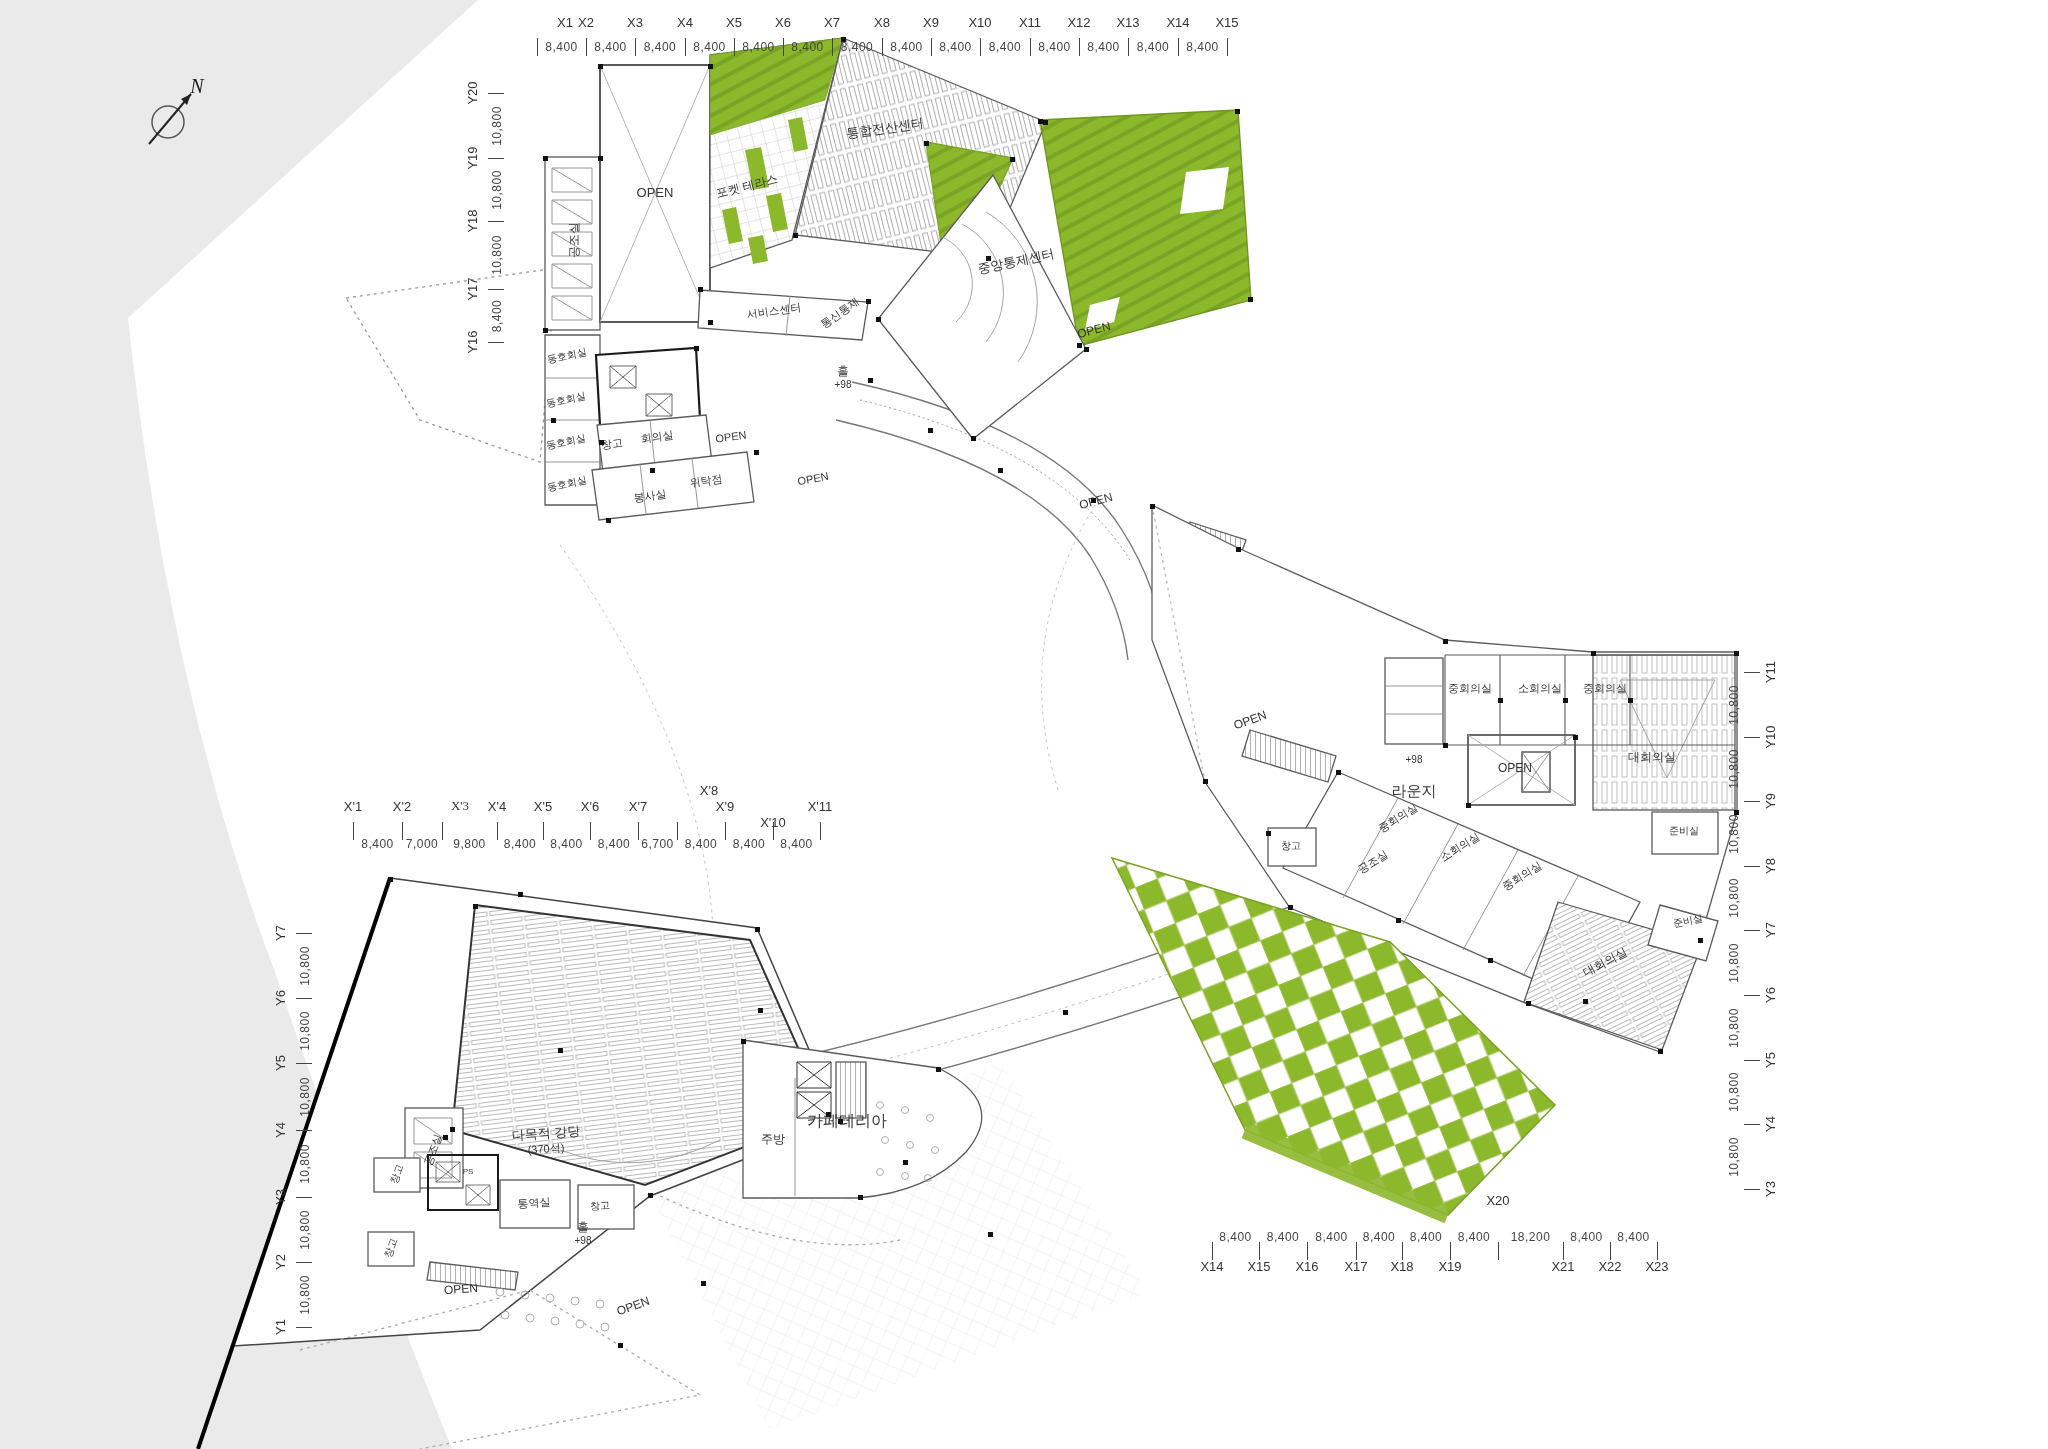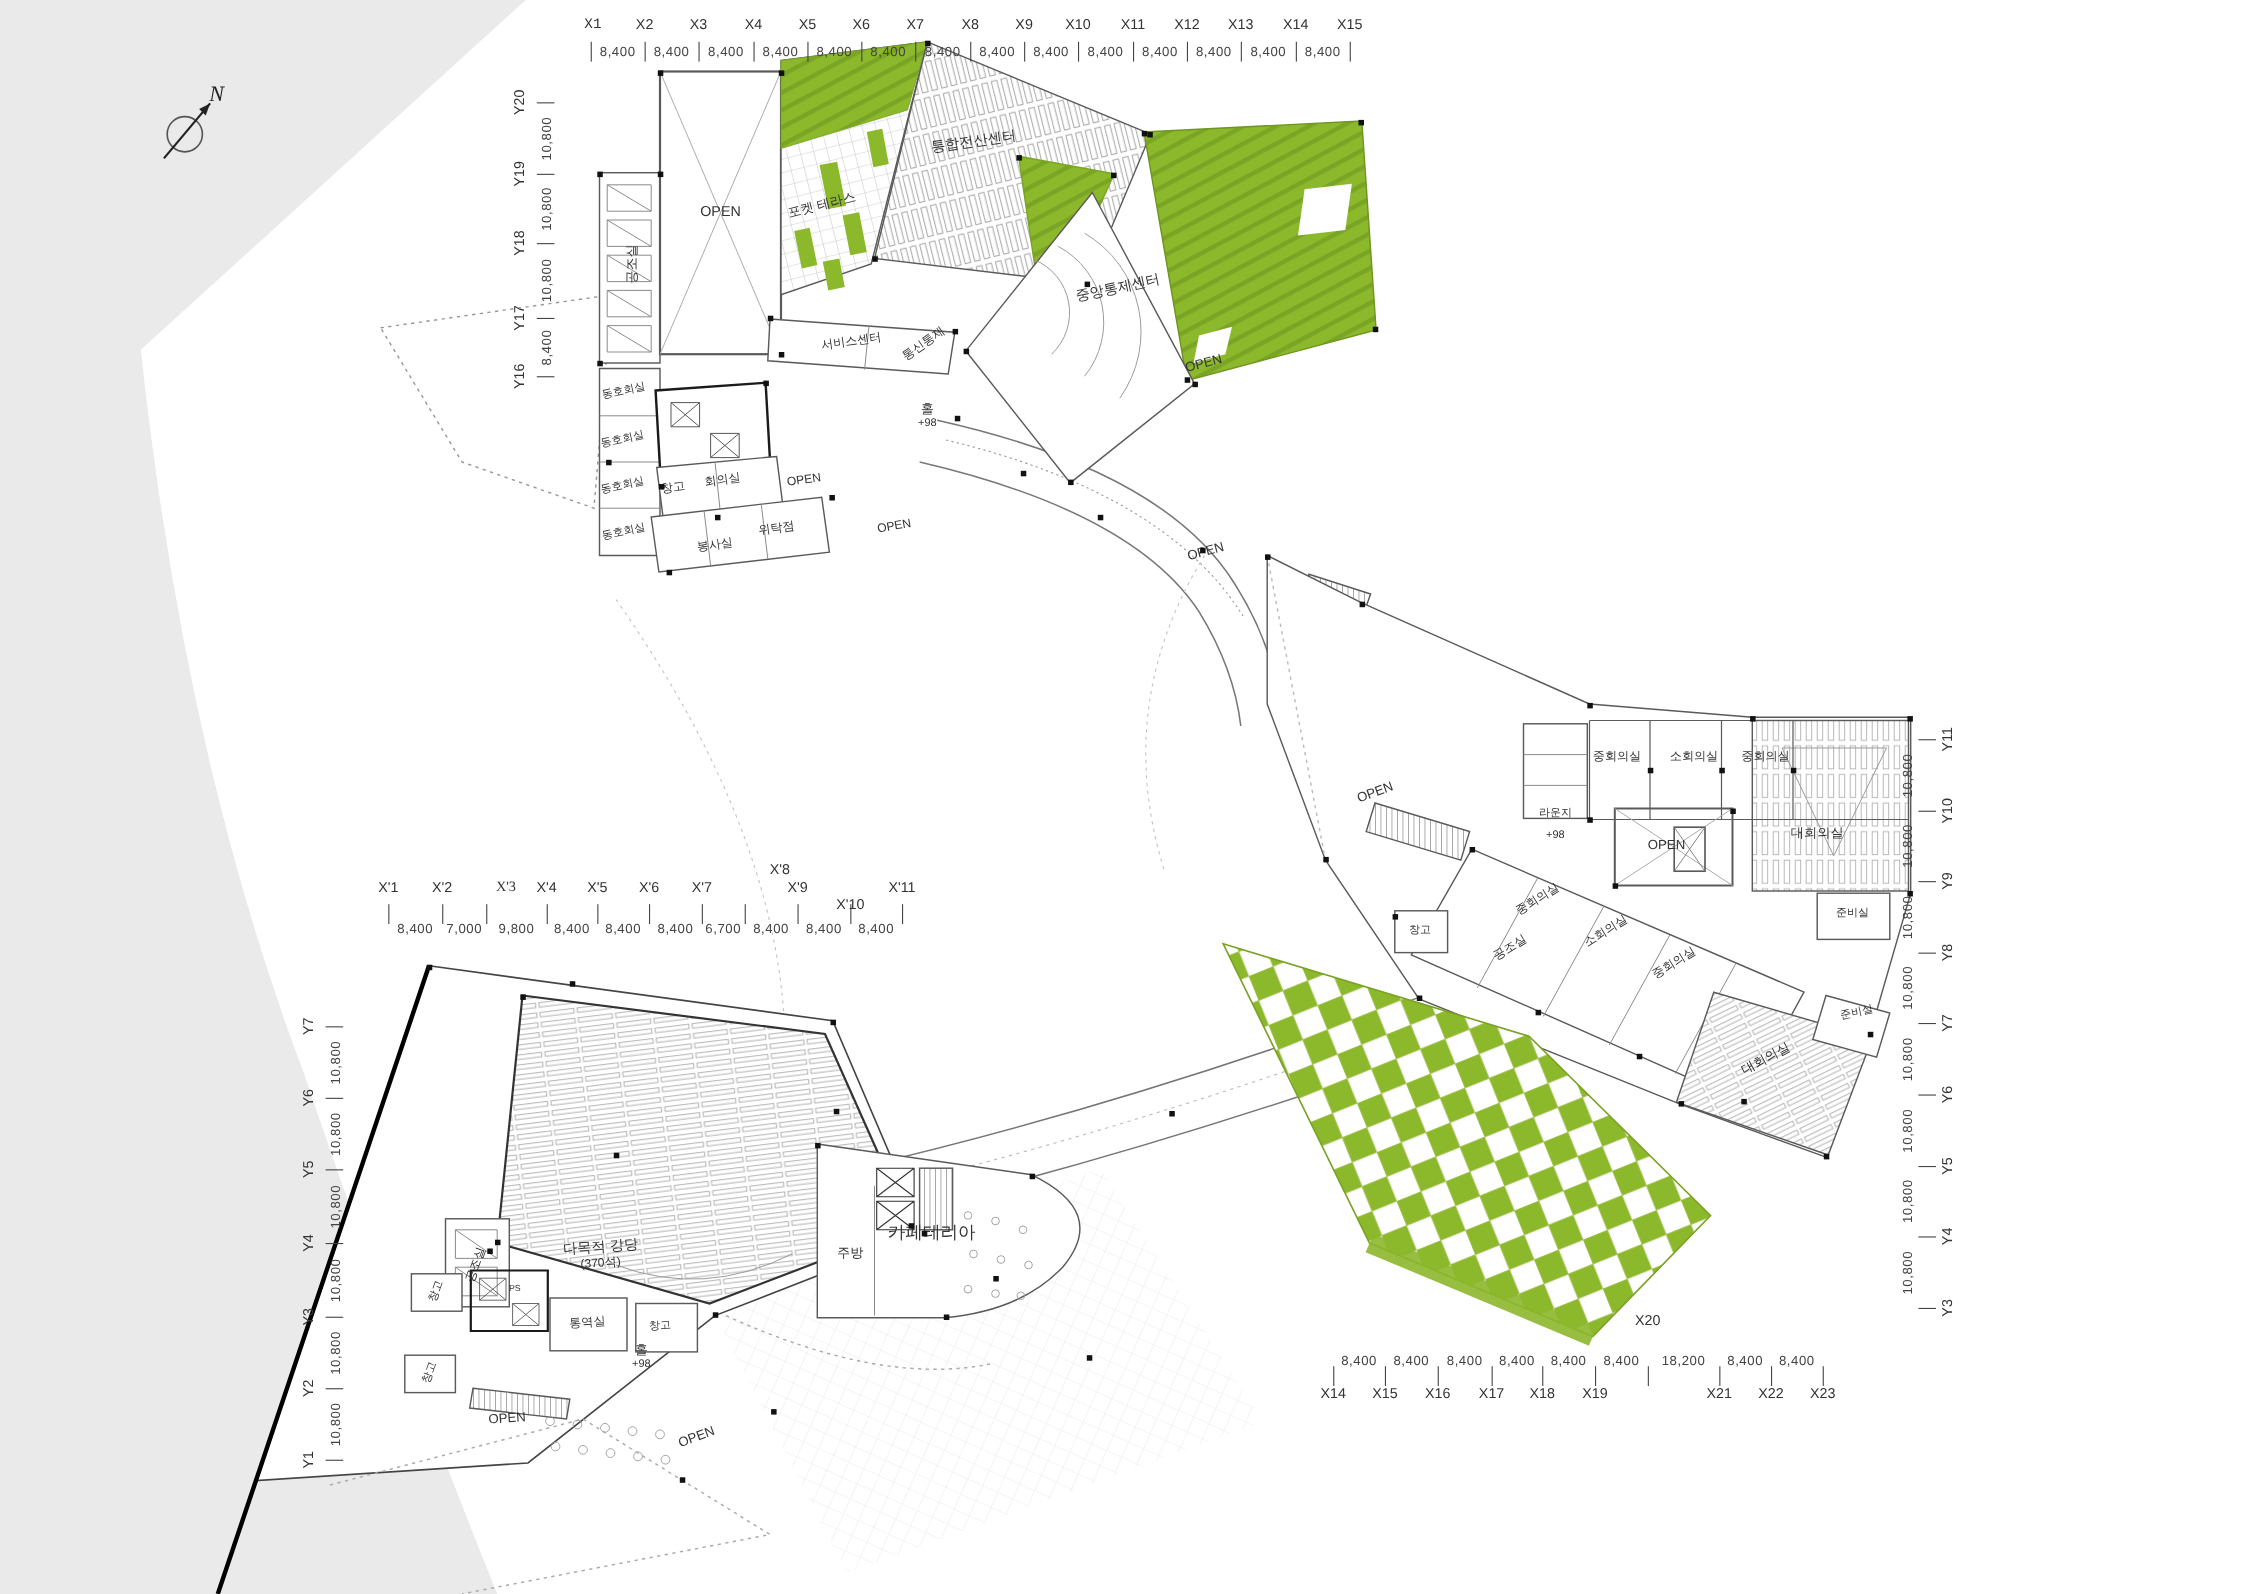--- a/index.html
+++ b/index.html
@@ -193,21 +193,21 @@
           <circle cx="928" cy="1178" r="3.5"></circle>
       </g>
       <path d="M390,878 L232,1348 L198,1449" stroke="#000" stroke-width="4"></path>
     </g>
   </svg>
 
   <div class="north-n">N</div>
 
   <div id="generated">
       <div class="tick" style="left: 537px; top: 38px; width: 1.3px; height: 18px;"></div>
-      <div class="axis-label" style="left: 539px; top: 22px; font-family: Liberation Mono, monospace;">X1</div>
+      <div class="axis-label" style="left: 565px; top: 22px;">X1</div>
       <div class="tick" style="left: 586px; top: 38px; width: 1.3px; height: 18px;"></div>
       <div class="axis-label" style="left: 586px; top: 22px;">X2</div>
       <div class="tick" style="left: 635px; top: 38px; width: 1.3px; height: 18px;"></div>
       <div class="axis-label" style="left: 635px; top: 22px;">X3</div>
       <div class="tick" style="left: 685px; top: 38px; width: 1.3px; height: 18px;"></div>
       <div class="axis-label" style="left: 685px; top: 22px;">X4</div>
       <div class="tick" style="left: 734px; top: 38px; width: 1.3px; height: 18px;"></div>
       <div class="axis-label" style="left: 734px; top: 22px;">X5</div>
       <div class="tick" style="left: 783px; top: 38px; width: 1.3px; height: 18px;"></div>
       <div class="axis-label" style="left: 783px; top: 22px;">X6</div>
@@ -382,21 +382,21 @@
       <div class="room" style="left: 731px; top: 437px; font-size: 11px; transform: translate(-50%, -50%) rotate(-8deg);">OPEN</div>
       <div class="room" style="left: 813px; top: 479px; font-size: 11px; transform: translate(-50%, -50%) rotate(-10deg);">OPEN</div>
       <div class="room" style="left: 843px; top: 371px; font-size: 12px; transform: translate(-50%, -50%) rotate(0deg);">홀</div>
       <div class="room" style="left: 843px; top: 385px; font-size: 10px; transform: translate(-50%, -50%) rotate(0deg);">+98</div>
       <div class="room" style="left: 1094px; top: 330px; font-size: 12px; transform: translate(-50%, -50%) rotate(-15deg);">OPEN</div>
       <div class="room" style="left: 1096px; top: 501px; font-size: 12px; transform: translate(-50%, -50%) rotate(-15deg);">OPEN</div>
       <div class="room" style="left: 1470px; top: 688px; font-size: 11px; transform: translate(-50%, -50%) rotate(0deg);">중회의실</div>
       <div class="room" style="left: 1540px; top: 688px; font-size: 11px; transform: translate(-50%, -50%) rotate(0deg);">소회의실</div>
       <div class="room" style="left: 1605px; top: 688px; font-size: 11px; transform: translate(-50%, -50%) rotate(0deg);">중회의실</div>
       <div class="room" style="left: 1652px; top: 757px; font-size: 12px; transform: translate(-50%, -50%) rotate(0deg);">대회의실</div>
-      <div class="room" style="left: 1414px; top: 740px; font-size: 10px; transform: translate(-50%, -50%) rotate(0deg);">라운지</div>
+      <div class="room" style="left: 1414px; top: 790px; font-size: 15px; transform: translate(-50%, -50%) rotate(0deg);">라운지</div>
       <div class="room" style="left: 1414px; top: 760px; font-size: 10px; transform: translate(-50%, -50%) rotate(0deg);">+98</div>
       <div class="room" style="left: 1515px; top: 768px; font-size: 12px; transform: translate(-50%, -50%) rotate(0deg);">OPEN</div>
       <div class="room" style="left: 1684px; top: 831px; font-size: 10px; transform: translate(-50%, -50%) rotate(0deg);">준비실</div>
       <div class="room" style="left: 1688px; top: 921px; font-size: 10px; transform: translate(-50%, -50%) rotate(-12deg);">준비실</div>
       <div class="room" style="left: 1398px; top: 818px; font-size: 11px; transform: translate(-50%, -50%) rotate(-32deg);">중회의실</div>
       <div class="room" style="left: 1460px; top: 847px; font-size: 11px; transform: translate(-50%, -50%) rotate(-32deg);">소회의실</div>
       <div class="room" style="left: 1522px; top: 876px; font-size: 11px; transform: translate(-50%, -50%) rotate(-32deg);">중회의실</div>
       <div class="room" style="left: 1373px; top: 862px; font-size: 11px; transform: translate(-50%, -50%) rotate(-32deg);">공조실</div>
       <div class="room" style="left: 1291px; top: 846px; font-size: 10px; transform: translate(-50%, -50%) rotate(0deg);">창고</div>
       <div class="room" style="left: 1605px; top: 962px; font-size: 12px; transform: translate(-50%, -50%) rotate(-28deg);">대회의실</div>

